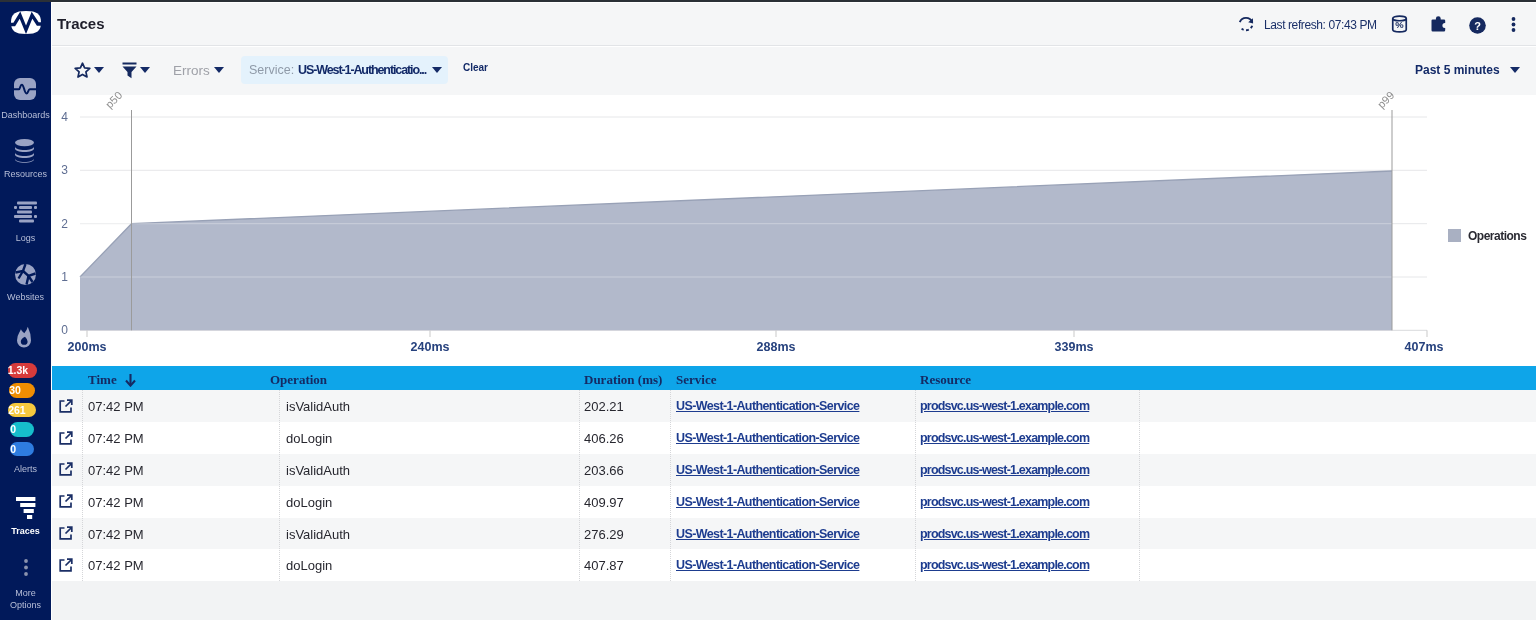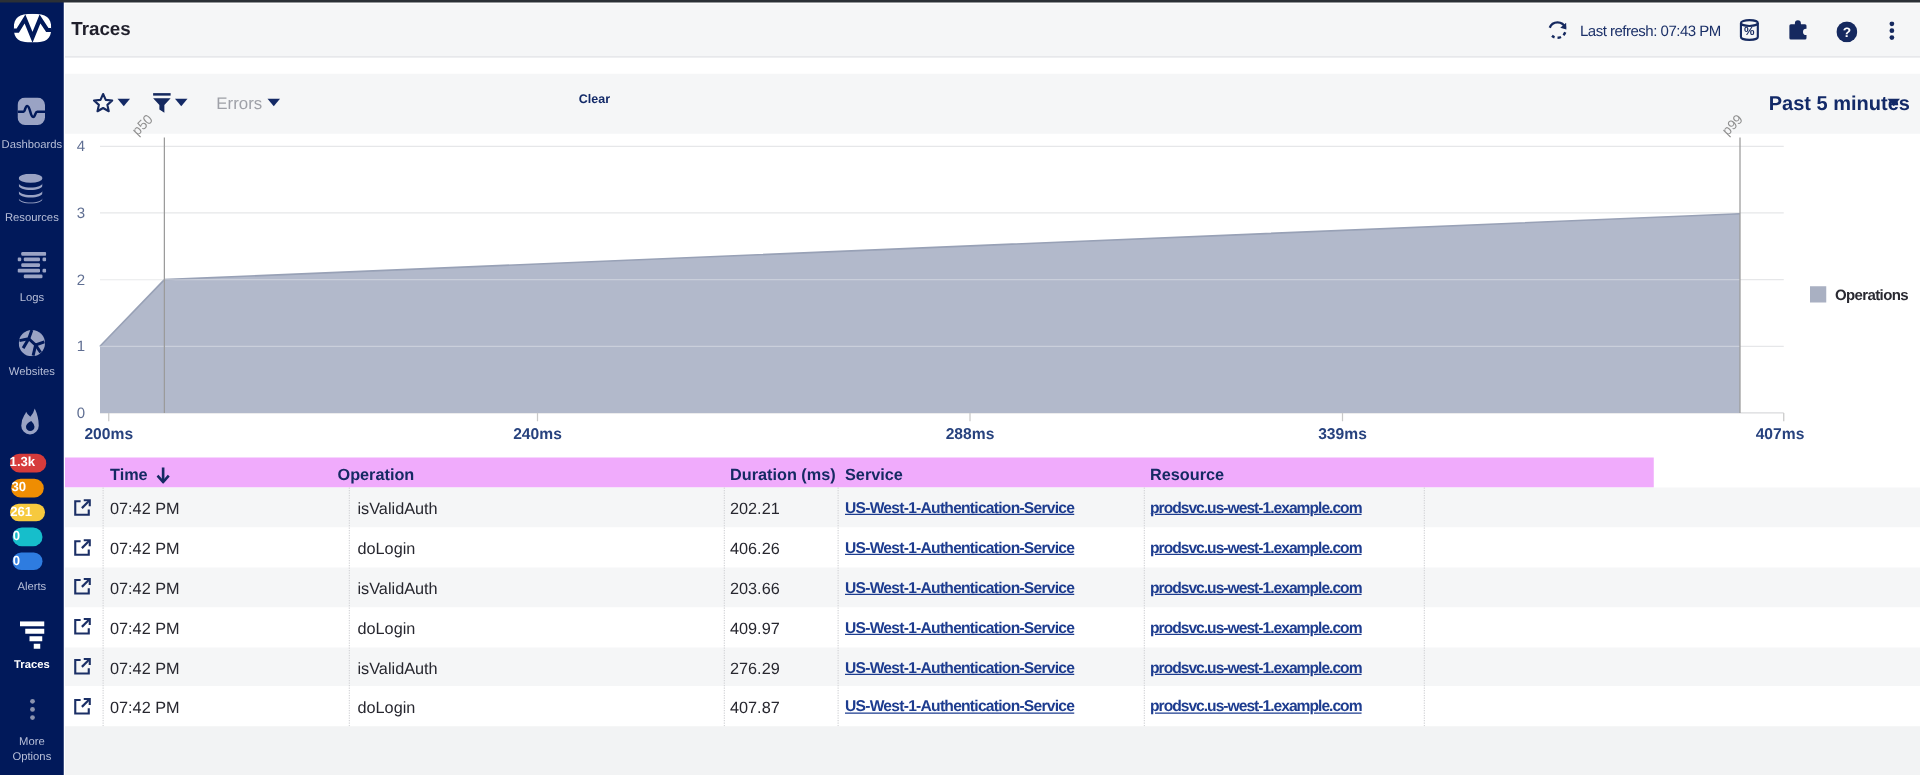--- a/index.html
+++ b/index.html
@@ -6,21 +6,21 @@
 html,body { width:1536px; height:620px; overflow:hidden; font-family:"Liberation Sans", sans-serif; background:#fff; }
 #page { position:relative; width:1536px; height:620px; }
 .abs { position:absolute; }
 
 #sidebar { position:absolute; left:0; top:0; width:51px; height:620px; background:#01195a; }
 .navlbl { position:absolute; width:51px; text-align:center; font-size:9px; color:#b8bfd8; letter-spacing:0; }
 .badge { position:absolute; height:14.5px; border-radius:8px; color:#fff; font-size:10.5px; font-weight:bold; text-align:left; line-height:15px; }
 
 #topstrip { position:absolute; left:0; top:0; width:1536px; height:2px; background:#2b3036; z-index:10; }
 #topbar { position:absolute; left:52px; top:3px; width:1484px; height:43px; background:#f5f6f7; border-bottom:1px solid #e2e4e7; }
-#filterbar { position:absolute; left:52px; top:47px; width:1484px; height:48px; background:#f5f6f7;margin-top:12px; }
+#filterbar { position:absolute; left:52px; top:47px; width:1484px; height:48px; background:#f5f6f7; }
 .caret { display:inline-block; width:0; height:0; border-left:5px solid transparent; border-right:5px solid transparent; border-top:6px solid #142a66; vertical-align:middle; }
 
 #tbl { position:absolute; left:52px; top:366px; width:1484px; }
 .th { position:absolute; font-size:13px; font-weight:bold; color:#152a63; top:6px; }
 .row { position:relative; width:1484px; height:31.8px; font-size:13px; color:#27272f; }
 .row.odd { background:#f5f6f7; }
 .row.even { background:#ffffff; }
 .cell { position:absolute; top:9px; }
 .lnk { color:#1d3c8f; font-weight:bold; text-decoration:underline; font-size:12.5px; white-space:nowrap; }
 .vline { position:absolute; top:0; width:0; height:190.8px; border-left:1px dotted #d5d6d9; }
@@ -79,22 +79,27 @@
     <span class="caret abs" style="left:42px;top:20px;"></span>
     <div class="abs" id="funnelicon" style="left:70px;top:15px;">
       <svg width="15" height="17" viewBox="0 0 15 17">
         <rect x="0.5" y="0.5" width="14" height="2" fill="#15295f"></rect>
         <path d="M0.5 4.5 H14.5 L9.5 10 V16.2 L5.5 13.5 V10 Z" fill="#15295f"></path>
       </svg>
     </div>
     <span class="caret abs" style="left:88px;top:20px;"></span>
     <div class="abs" style="left:121px;top:16px;font-size:13.5px;color:#9fa1a8;">Errors</div>
     <span class="caret abs" style="left:162px;top:20px;"></span>
+    <div class="abs" style="left:189px;top:9px;width:207px;height:28px;background:#e4f2fc;border-radius:4px;">
+      <span style="position:absolute;left:8px;top:7px;font-size:12.5px;color:#8f9aa8;white-space:nowrap;">Service:</span>
+      <span style="position:absolute;left:57px;top:7px;font-size:12.5px;font-weight:bold;color:#132a68;white-space:nowrap;letter-spacing:-1.1px;">US-West-1-Authenticatio...</span>
+      <span class="caret" style="position:absolute;left:191px;top:11px;"></span>
+    </div>
     <div class="abs" style="left:411px;top:15px;font-size:10px;font-weight:bold;color:#132a68;">Clear</div>
-    <div class="abs" style="left:1363px;top:16px;font-size:16px;font-weight:bold;color:#132a68;white-space:nowrap;">Past 5 minutes</div>
+    <div class="abs" style="left:1363px;top:16px;font-size:12px;font-weight:bold;color:#132a68;white-space:nowrap;">Past 5 minutes</div>
     <span class="caret abs" style="left:1458px;top:20px;"></span>
   </div>
 
   <svg class="abs" id="chart" style="left:52px;top:95px;overflow:visible;" width="1484" height="267" viewBox="0 0 1484 267">
 
     <g stroke="#e6e7e9" stroke-width="1">
       <line x1="28" y1="22" x2="1375" y2="22"></line>
       <line x1="28" y1="75.3" x2="1375" y2="75.3"></line>
       <line x1="28" y1="128.7" x2="1375" y2="128.7"></line>
       <line x1="28" y1="182" x2="1375" y2="182"></line>
@@ -135,21 +140,21 @@
       <text x="724" y="256">288ms</text>
       <text x="1022" y="256">339ms</text>
       <text x="1372" y="256">407ms</text>
     </g>
 
     <rect x="1396" y="134" width="13" height="13" fill="#a9b0c2"></rect>
     <text x="1416" y="145" fill="#2a2a32" font-size="12" font-weight="bold" letter-spacing="-0.5">Operations</text>
   </svg>
 
   <div id="tbl">
-    <div style="position:relative;width:1271px;height:24.4px;background:#f0abfc;">
+    <div style="position:relative;width:1484px;height:24.4px;background:#0ea5e9;font-family:Liberation Serif, serif;">
       <span class="th" style="left:36px;">Time</span>
       <svg class="abs" style="left:73px;top:7px;" width="11" height="14" viewBox="0 0 11 14">
         <line x1="5.5" y1="1" x2="5.5" y2="11.5" stroke="#152a63" stroke-width="2.1"></line>
         <path d="M1 7.5 L5.5 12.6 L10 7.5" fill="none" stroke="#152a63" stroke-width="2.1"></path>
       </svg>
       <span class="th" style="left:218px;">Operation</span>
       <span class="th" style="left:532px;">Duration (ms)</span>
       <span class="th" style="left:624px;">Service</span>
       <span class="th" style="left:868px;">Resource</span>
     </div>

